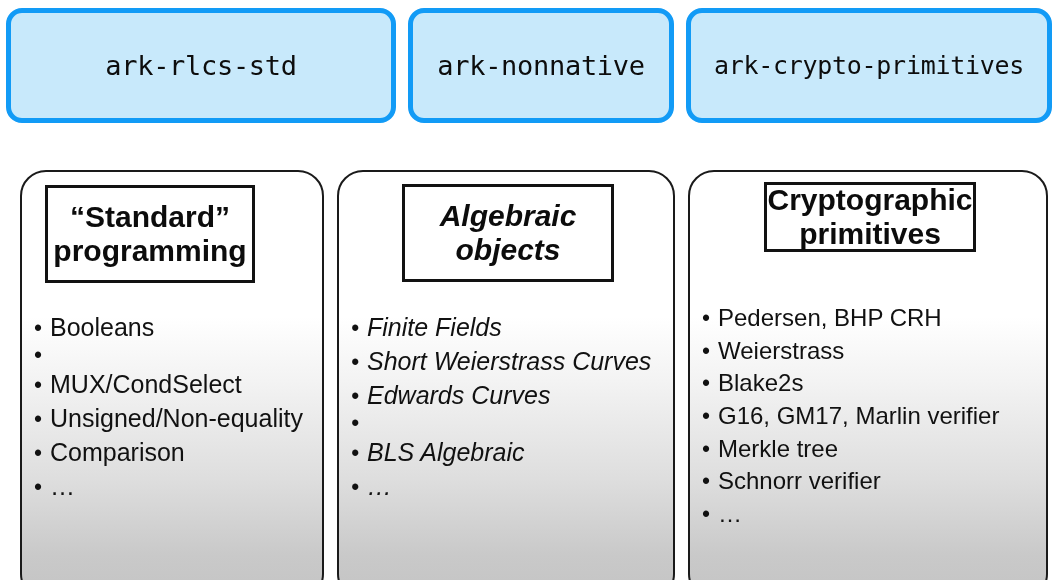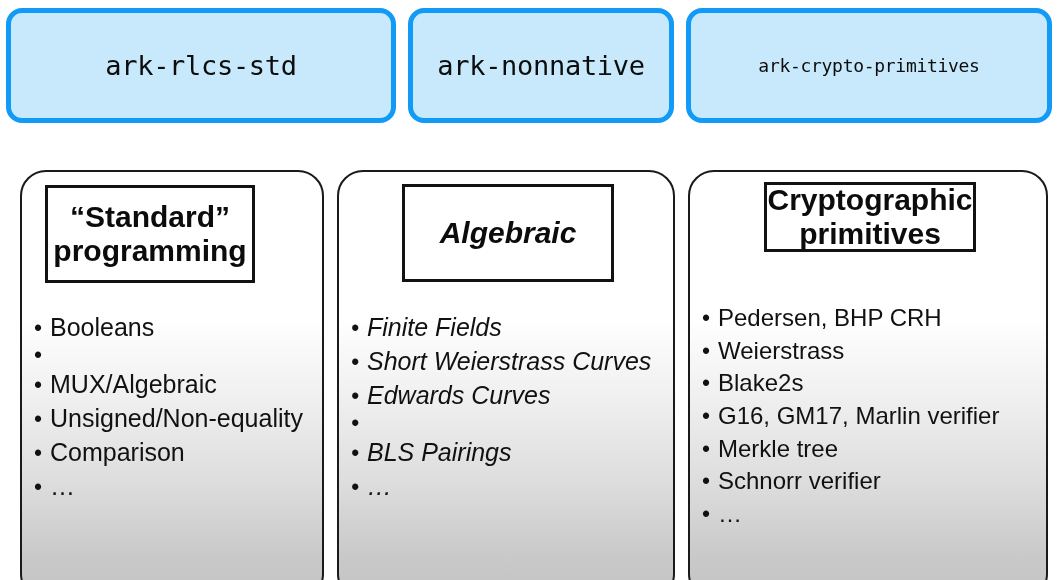--- a/index.html
+++ b/index.html
@@ -38,21 +38,21 @@
     font-size: 27px;
     color: #0d0d0d;
     letter-spacing: -0.3px;
     white-space: nowrap;
   }
 
   #crate-0 { left: 6px;   top: 8px;  width: 390px; height: 115px; }
   #crate-1 { left: 408px; top: 8px;  width: 266px; height: 115px; }
   #crate-2 { left: 686px; top: 8px;  width: 366px; height: 115px; }
 
-  #crate-2 .crate-label { font-size: 18px; text-align: right; }
+  #crate-2 .crate-label { font-size: 25px; text-align: right; }
 
   
   .panel {
     position: absolute;
     box-sizing: border-box;
     border: 2px solid #1a1a1a;
     border-radius: 26px;
     background: linear-gradient(to bottom,
                 #ffffff 0%,
                 #ffffff 34%,
@@ -145,60 +145,61 @@
     <ul class="bullet-list">
       <li class="bullet-item">
         <span class="bullet-dot">•</span>
         <span class="bullet-text">Booleans</span>
       </li>
       <li class="bullet-item">
         <span class="bullet-dot">•</span>
       </li>
       <li class="bullet-item">
         <span class="bullet-dot">•</span>
-        <span class="bullet-text">MUX/Algebraic</span>
+        <span class="bullet-text">MUX/CondSelect</span>
       </li>
       <li class="bullet-item">
         <span class="bullet-dot">•</span>
         <span class="bullet-text">Unsigned/Non-equality</span>
       </li>
       <li class="bullet-item">
         <span class="bullet-dot">•</span>
         <span class="bullet-text">Comparison</span>
       </li>
       <li class="bullet-item">
         <span class="bullet-dot">•</span>
         <span class="bullet-text">…</span>
       </li>
     </ul>
   </div>
 
   <div class="panel" id="panel-1">
     <div class="panel-heading">
       <span class="hl">Algebraic</span>
+      <span class="hl">objects</span>
     </div>
     <ul class="bullet-list">
       <li class="bullet-item">
         <span class="bullet-dot">•</span>
         <span class="bullet-text">Finite Fields</span>
       </li>
       <li class="bullet-item">
         <span class="bullet-dot">•</span>
         <span class="bullet-text">Short Weierstrass Curves</span>
       </li>
       <li class="bullet-item">
         <span class="bullet-dot">•</span>
         <span class="bullet-text">Edwards Curves</span>
       </li>
       <li class="bullet-item">
         <span class="bullet-dot">•</span>
       </li>
       <li class="bullet-item">
         <span class="bullet-dot">•</span>
-        <span class="bullet-text">BLS Pairings</span>
+        <span class="bullet-text">BLS Algebraic</span>
       </li>
       <li class="bullet-item">
         <span class="bullet-dot">•</span>
         <span class="bullet-text">…</span>
       </li>
     </ul>
   </div>
 
   <div class="panel" id="panel-2">
     <div class="panel-heading">

